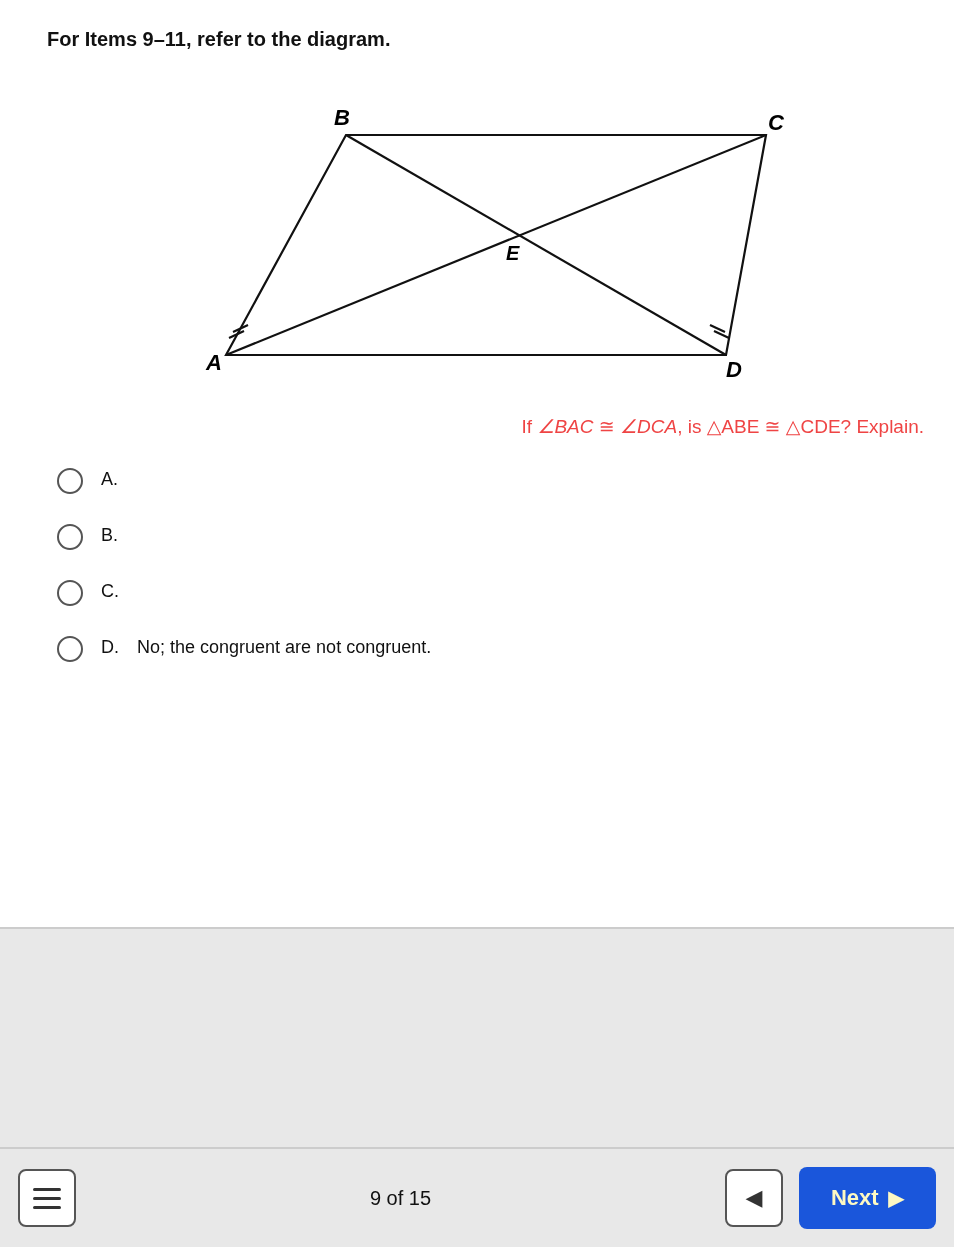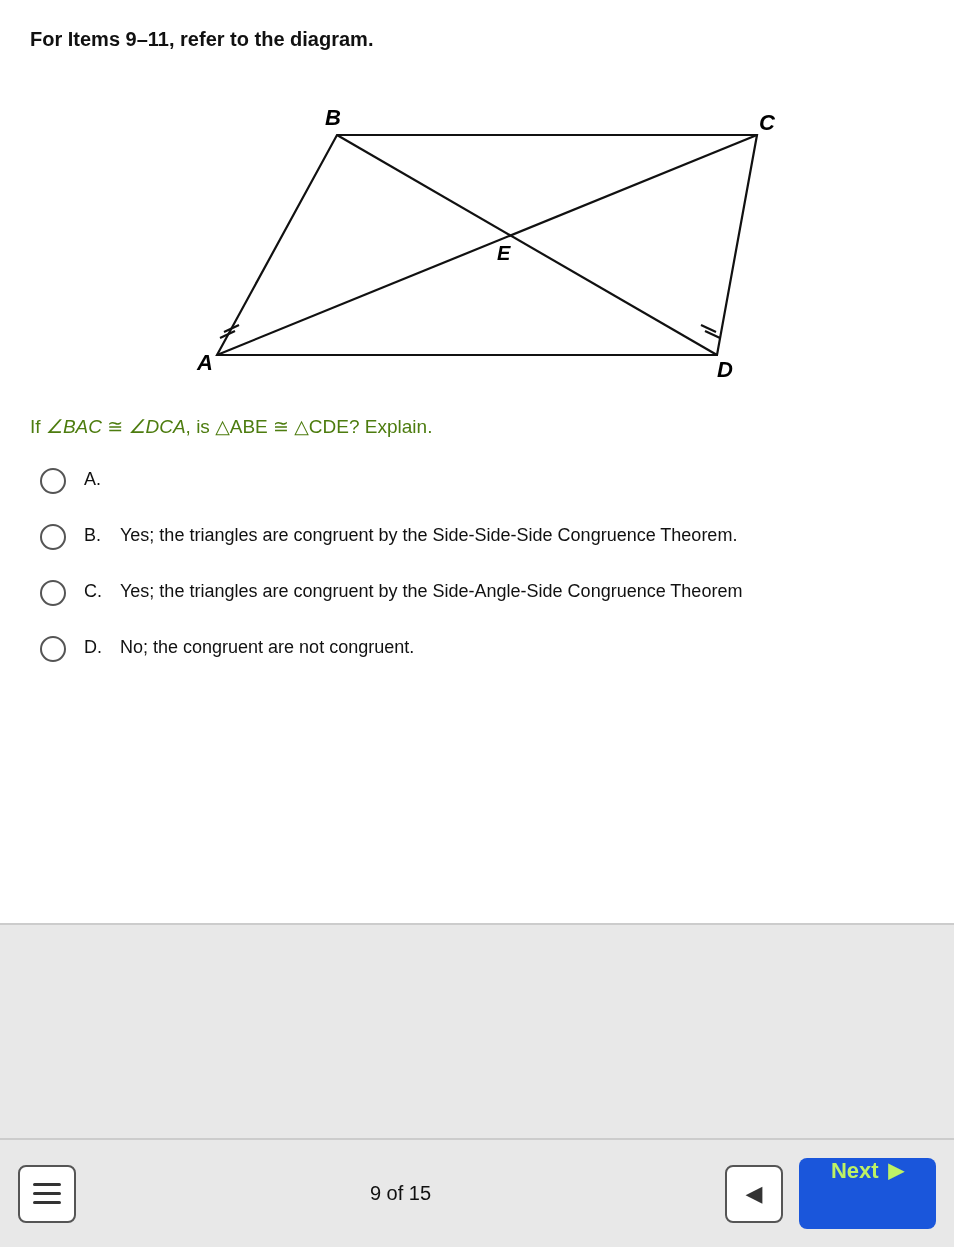--- a/index.html
+++ b/index.html
@@ -6,39 +6,40 @@
     body {
       font-family: -apple-system, BlinkMacSystemFont, 'Segoe UI', Arial, sans-serif;
       background: #fff;
       width: 954px;
       min-height: 1247px;
       display: flex;
       flex-direction: column;
     }
     .main-content {
       flex: 1;
-      padding: 28px 30px 20px 30px;
+      padding: 28px 30px 20px 47px;
       background: #fff;
     }
     .instruction {
       font-size: 20px;
       font-weight: 700;
       margin-bottom: 24px;
       color: #111;
     }
     .diagram-container {
       display: flex;
       justify-content: center;
       margin-bottom: 28px;
     }
     .question-text {
       font-size: 19px;
-      color: #4d7c0f;
+      color: #ef4444;
       margin-bottom: 24px;
       line-height: 1.5;
+      text-align: right;
     }
     .question-text .math-italic {
       font-style: italic;
     }
     .options-list {
       list-style: none;
       margin-left: 10px;
     }
     .option-item {
       display: flex;
@@ -115,31 +116,31 @@
       border-radius: 8px;
       background: #fff;
       display: flex;
       justify-content: center;
       align-items: center;
       cursor: pointer;
       font-size: 22px;
       color: #333;
     }
     .next-btn {
-      height: 71px;
+      height: 62px;
       padding: 0 32px;
       border-radius: 8px;
       background: #1a56db;
       border: none;
-      color: #bef264;
+      color: #fef9c3;
       font-size: 22px;
       font-weight: 600;
       cursor: pointer;
       display: flex;
-      align-items: flex-start;
+      align-items: center;
       gap: 10px;
     }
     .next-btn .arrow {
       font-size: 20px;
     }
     .footer-wrapper {
       position: relative;
       display: flex;
       align-items: center;
       justify-content: space-between;
@@ -182,26 +183,24 @@
   </div>
 
   <ul class="options-list">
     <li class="option-item">
       <div class="radio-circle"></div>
       <span class="option-label">A.</span>
     </li>
     <li class="option-item">
       <div class="radio-circle"></div>
       <span class="option-label">B.</span>
-      <span class="option-text">Yes; the triangles are congruent by the Side-Side-Side Congruence Theorem.</span>
     </li>
     <li class="option-item">
       <div class="radio-circle"></div>
       <span class="option-label">C.</span>
-      <span class="option-text">Yes; the triangles are congruent by the Side-Angle-Side Congruence Theorem</span>
     </li>
     <li class="option-item">
       <div class="radio-circle"></div>
       <span class="option-label">D.</span>
       <span class="option-text">No; the congruent are not congruent.</span>
     </li>
   </ul>
 </div>
 
 <div class="divider"></div>

